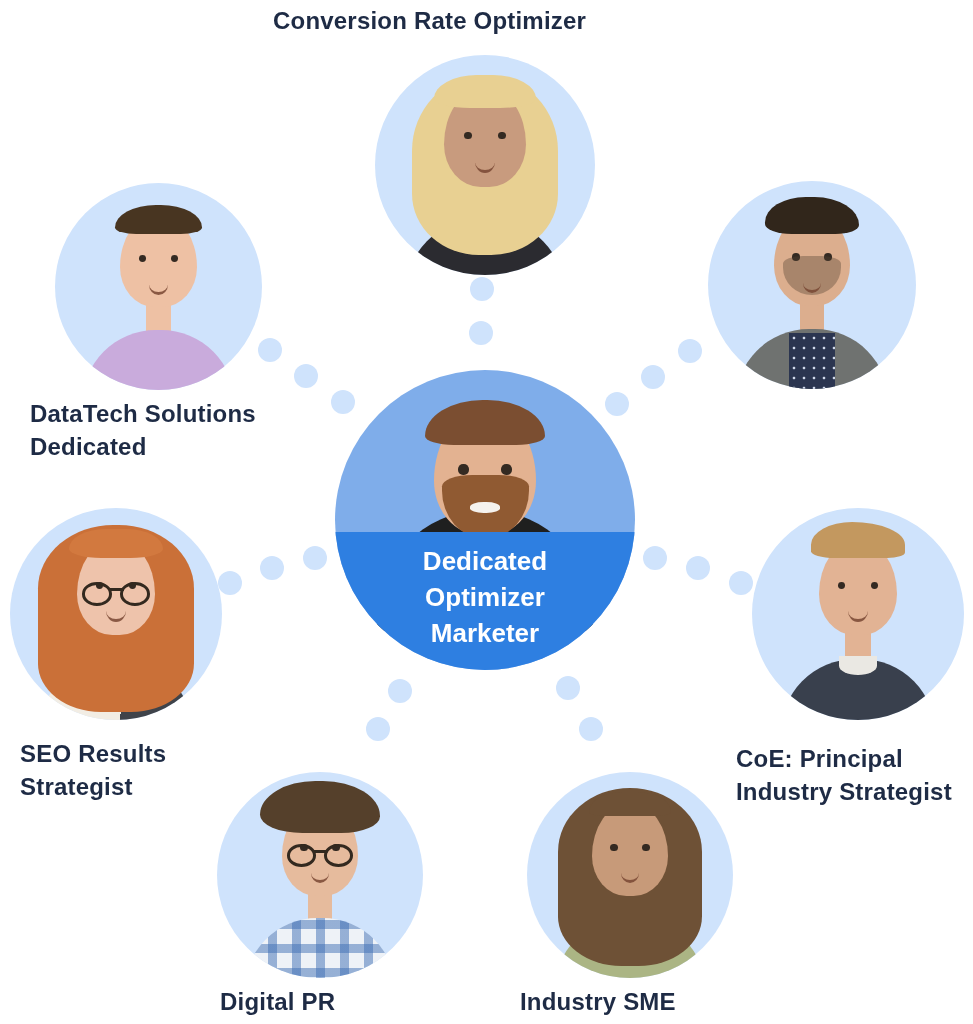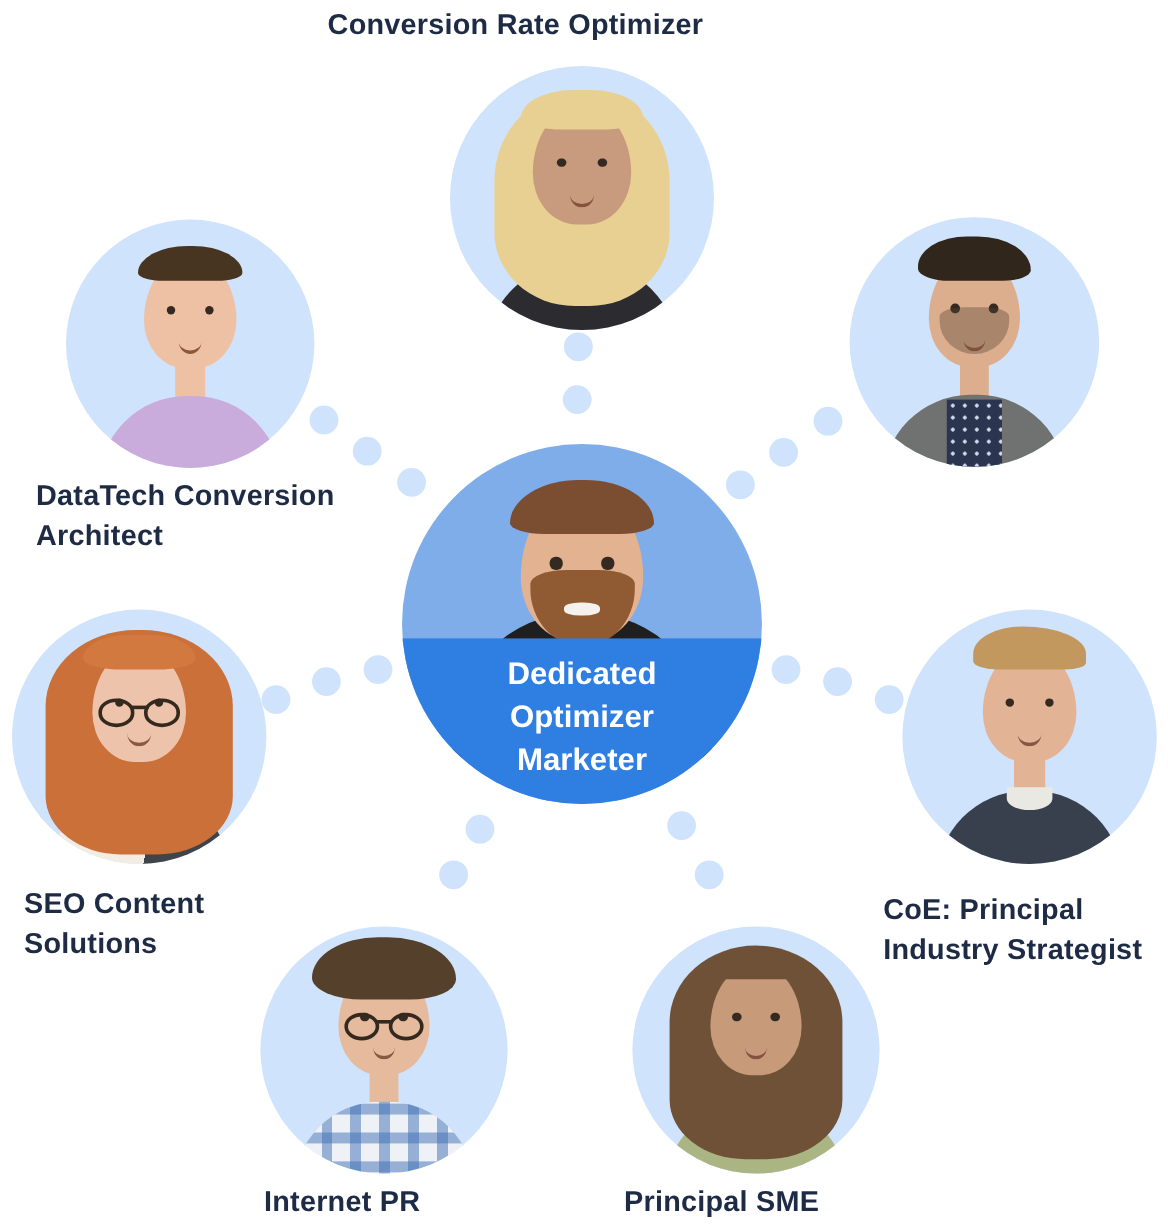--- a/index.html
+++ b/index.html
@@ -199,21 +199,21 @@
 
   <figure class="node node--datatech">
     <div class="photo avatar--datatech" title="Man with short brown hair wearing a lavender collared shirt">
       <div class="av-neck"></div>
       <div class="av-torso"></div>
       <div class="av-head"></div>
       <div class="av-smile"></div>
       <div class="av-hair-front"></div>
     </div>
   </figure>
-  <div class="label label--datatech">DataTech Conversion Architect</div>
+  <div class="label label--datatech">DataTech Solutions Dedicated</div>
 
   <figure class="node node--results">
     <div class="photo avatar--results" title="Man with dark swept-back hair and stubble wearing a gray blazer over a navy patterned shirt">
       <div class="av-neck"></div>
       <div class="av-torso"></div>
       <div class="av-shirt"></div>
       <div class="av-head"></div>
       <div class="av-beard"></div>
       <div class="av-smile"></div>
       <div class="av-hair-front"></div>
@@ -224,21 +224,21 @@
     <div class="photo avatar--seo" title="Woman with long red hair, bangs and glasses wearing a white top and dark cardigan">
       <div class="av-neck"></div>
       <div class="av-torso"></div>
       <div class="av-hair-back"></div>
       <div class="av-head"></div>
       <div class="av-smile"></div>
       <div class="av-hair-front"></div>
       <div class="av-glasses"></div>
     </div>
   </figure>
-  <div class="label label--seo">SEO Content Solutions</div>
+  <div class="label label--seo">SEO Results Strategist</div>
 
   <figure class="node node--coe">
     <div class="photo avatar--coe" title="Smiling man with sandy swept hair wearing a navy sweater over a white tee">
       <div class="av-neck"></div>
       <div class="av-torso"></div>
       <div class="av-shirt"></div>
       <div class="av-head"></div>
       <div class="av-smile"></div>
       <div class="av-hair-front"></div>
     </div>
@@ -248,33 +248,33 @@
   <figure class="node node--digitalpr">
     <div class="photo avatar--digitalpr" title="Man with curly brown hair and round glasses wearing a blue plaid shirt">
       <div class="av-neck"></div>
       <div class="av-torso"></div>
       <div class="av-head"></div>
       <div class="av-smile"></div>
       <div class="av-hair-front"></div>
       <div class="av-glasses"></div>
     </div>
   </figure>
-  <div class="label label--digitalpr">Internet PR</div>
+  <div class="label label--digitalpr">Digital PR</div>
 
   <figure class="node node--industrysme">
     <div class="photo avatar--industrysme" title="Smiling woman with long brown hair wearing a sage green top">
       <div class="av-neck"></div>
       <div class="av-torso"></div>
       <div class="av-hair-back"></div>
       <div class="av-head"></div>
       <div class="av-smile"></div>
       <div class="av-hair-front"></div>
     </div>
   </figure>
-  <div class="label label--industrysme">Principal SME</div>
+  <div class="label label--industrysme">Industry SME</div>
 
   <div class="center-node">
     <div class="photo avatar--marketer" title="Man with short brown hair and a full auburn beard wearing a black shirt">
       <div class="av-neck"></div>
       <div class="av-torso"></div>
       <div class="av-head"></div>
       <div class="av-beard"></div>
       <div class="av-mouth"></div>
       <div class="av-hair-front"></div>
     </div>

